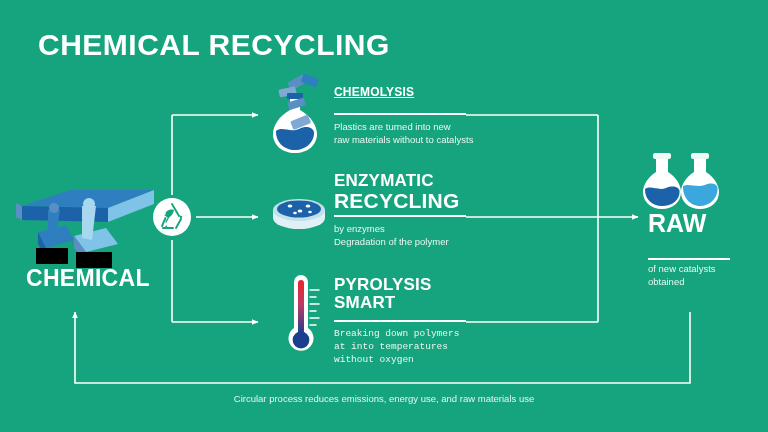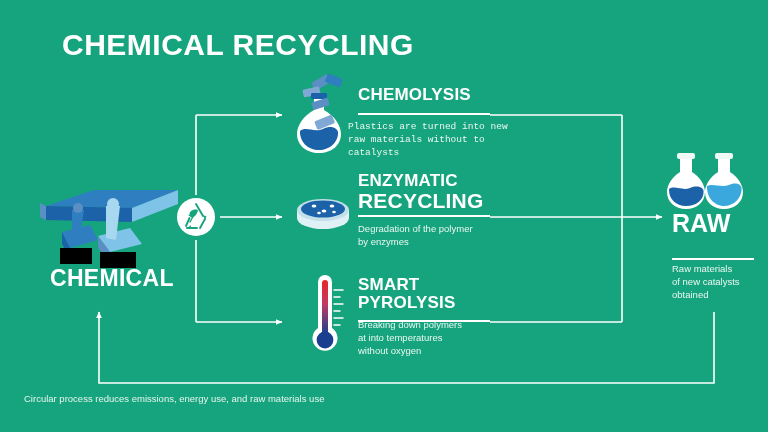--- a/index.html
+++ b/index.html
@@ -2,21 +2,21 @@
 <html><head>
 <meta charset="utf-8">
 <style>
   html,body{margin:0;padding:0;}
   body{
     width:768px;height:432px;overflow:hidden;
     background:#16a47e;
     font-family:"Liberation Sans", sans-serif;
     position:relative;
   }
-  #stage{position:absolute;inset:0;width:736px;height:432px;margin-left:24px;}
+  #stage{position:absolute;inset:0;width:736px;height:432px;}
   .abs{position:absolute;}
 
   
   #title{
     left:38px;top:28px;
     font-size:30px;font-weight:bold;color:#ffffff;
     letter-spacing:.5px;
   }
 
   
@@ -44,21 +44,21 @@
     font-size:25px;font-weight:bold;color:#fff;line-height:1.04;
   }
   #raw-rule{left:648px;top:258px;width:82px;}
   #raw-body{
     left:648px;top:263px;width:112px;
     font-size:9.5px;color:#eaf7f2;line-height:1.36;
   }
 
   
   #caption{
-    left:0;top:393px;width:768px;text-align:left;
+    left:0;top:393px;width:768px;text-align:center;
     font-size:9.5px;color:#e6f5ef;
   }
 </style>
 </head>
 <body>
 
 <div id="stage">
 
   <div class="abs" id="title">CHEMICAL RECYCLING</div>
 
@@ -145,24 +145,24 @@
 
     <path d="M10,57 C16,52 24,59 33,55 C41,51 47,54 48,58 C48.6,68 40,76 29,76 C18,76 9.6,68 10,57 z" fill="#1b62a8"></path>
 
     <rect x="21" y="19" width="16" height="6" rx="1.2" fill="#1b62a8"></rect>
 
     <rect x="22" y="26" width="17" height="8" rx="1.5" fill="#5b8fc4" transform="rotate(-18 30 30)"></rect>
     <rect x="25" y="44" width="19" height="9" rx="1.5" fill="#7fa9d4" transform="rotate(-22 34 48)"></rect>
   </svg>
 
   <div class="abs" style="left:334px;top:86px;width:160px;font-size:17px;">
-    <div class="step-title" style="font-size:17px;">CHEMOLYSIS</div>
+    <div class="step-title" style="font-size:12px;text-decoration:underline;">CHEMOLYSIS</div>
   </div>
   <div class="abs rule" style="left:334px;top:113px;width:132px;"></div>
-  <div class="abs step-body" style="left:324px;top:121px;width:160px;font-family:Liberation Mono, monospace;">
+  <div class="abs step-body" style="left:334px;top:121px;width:160px;">
     <div>Plastics are turned into new</div>
     <div>raw materials without to catalysts</div>
   </div>
 
   <svg class="abs" style="left:270px;top:192px;" width="58" height="42" viewBox="0 0 58 42" xmlns="http://www.w3.org/2000/svg">
     <ellipse cx="29" cy="26" rx="26" ry="11" fill="#dff0f6"></ellipse>
     <rect x="3" y="18" width="52" height="8" fill="#dff0f6"></rect>
     <ellipse cx="29" cy="18" rx="26" ry="11" fill="#c3dfe9"></ellipse>
     <ellipse cx="29" cy="17" rx="22" ry="8.6" fill="#1b62a8"></ellipse>
     <g fill="#ffffff">
@@ -173,22 +173,22 @@
       <ellipse cx="40" cy="20" rx="1.8" ry="1.2"></ellipse>
     </g>
   </svg>
 
   <div class="abs" style="left:334px;top:172px;width:170px;">
     <div class="step-title" style="font-size:17px;">ENZYMATIC</div>
     <div class="step-title" style="font-size:21px;">RECYCLING</div>
   </div>
   <div class="abs rule" style="left:334px;top:215px;width:132px;"></div>
   <div class="abs step-body" style="left:334px;top:223px;width:165px;">
+    <div>by enzymes</div>
     <div>Degradation of the polymer</div>
-    <div>by enzymes</div>
   </div>
 
   <svg class="abs" style="left:283px;top:270px;" width="44" height="88" viewBox="0 0 44 88" xmlns="http://www.w3.org/2000/svg">
     <defs>
       <linearGradient id="tgrad" x1="0" y1="0" x2="0" y2="1">
         <stop offset="0%" stop-color="#e8262b"></stop>
         <stop offset="45%" stop-color="#c03a63"></stop>
         <stop offset="100%" stop-color="#1b3f8f"></stop>
       </linearGradient>
     </defs>
@@ -202,25 +202,25 @@
       <path d="M27,20 L36,20"></path>
       <path d="M27,27 L33,27"></path>
       <path d="M27,34 L36,34"></path>
       <path d="M27,41 L33,41"></path>
       <path d="M27,48 L36,48"></path>
       <path d="M27,55 L33,55"></path>
     </g>
   </svg>
 
   <div class="abs" style="left:334px;top:276px;width:170px;">
+    <div class="step-title" style="font-size:17px;">PYROLYSIS</div>
     <div class="step-title" style="font-size:17px;">SMART</div>
-    <div class="step-title" style="font-size:17px;">PYROLYSIS</div>
   </div>
   <div class="abs rule" style="left:334px;top:320px;width:132px;"></div>
-  <div class="abs step-body" style="left:334px;top:319px;width:165px;">
+  <div class="abs step-body" style="left:334px;top:328px;width:165px;font-family:Liberation Mono, monospace;">
     <div>Breaking down polymers</div>
     <div>at into temperatures</div>
     <div>without oxygen</div>
   </div>
 
   <svg class="abs" style="left:642px;top:152px;" width="84" height="60" viewBox="0 0 84 60" xmlns="http://www.w3.org/2000/svg">
 
     <path d="M14,4 L14,20 C6,25 1,33 1,40 C1,50 9,57 20,57 C31,57 39,50 39,40 C39,33 34,25 26,20 L26,4 z" fill="#ffffff"></path>
     <path d="M3,37 C9,33 16,39 24,36 C31,33 37,35 37.6,39 C38,48 30,54 20,54 C10,54 2.6,47 3,37 z" fill="#1b62a8"></path>
     <rect x="11" y="1" width="18" height="6" rx="2" fill="#eef9f6"></rect>
@@ -228,20 +228,19 @@
     <path d="M52,4 L52,20 C44,25 39,33 39,40 C39,50 47,57 58,57 C69,57 77,50 77,40 C77,33 72,25 64,20 L64,4 z" fill="#ffffff"></path>
     <path d="M41,34 C47,31 55,36 63,33 C70,30 75,32 75.6,36 C76,46 68,54 58,54 C48,54 40.6,45 41,34 z" fill="#3aa8dd"></path>
     <rect x="49" y="1" width="18" height="6" rx="2" fill="#eef9f6"></rect>
   </svg>
 
   <div class="abs" id="raw-title">
     <div>RAW</div>
   </div>
   <div class="abs rule" id="raw-rule"></div>
   <div class="abs" id="raw-body">
-    <div>Raw materials</div>
     <div>of new catalysts</div>
     <div>obtained</div>
   </div>
 
   <div class="abs" id="caption">Circular process reduces emissions, energy use, and raw materials use</div>
 
 </div>
 
 </body></html>

